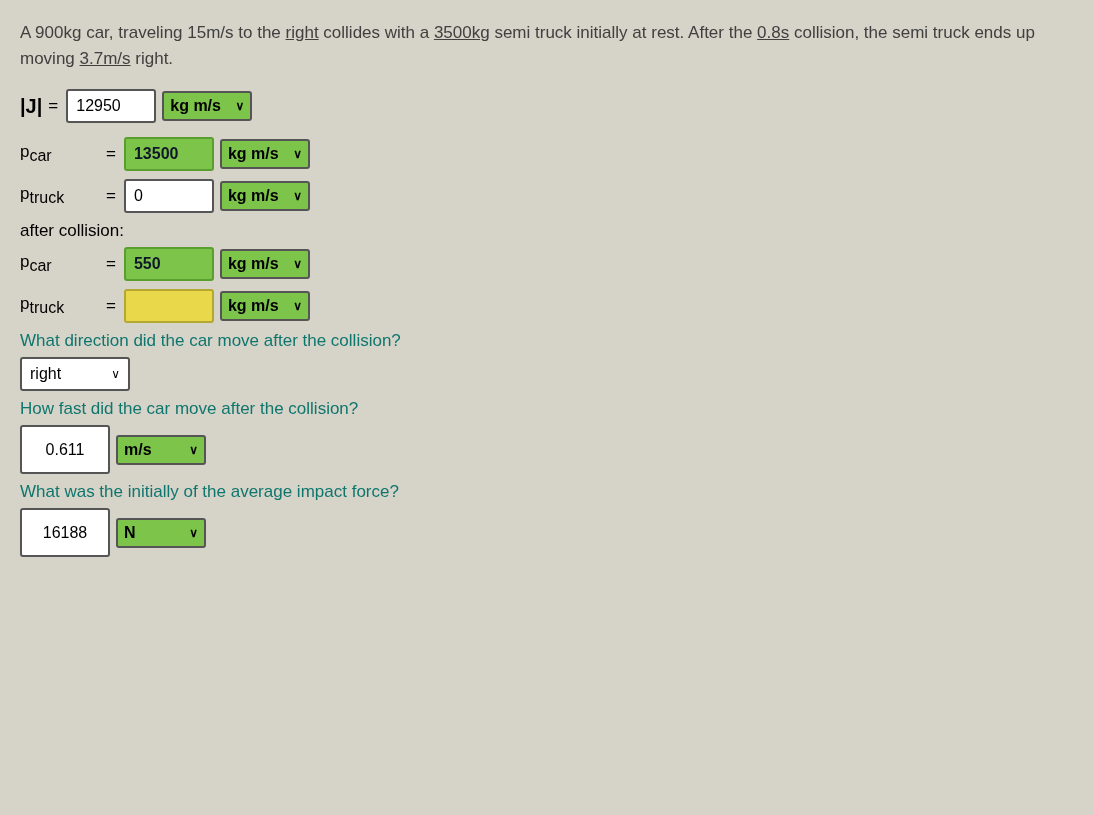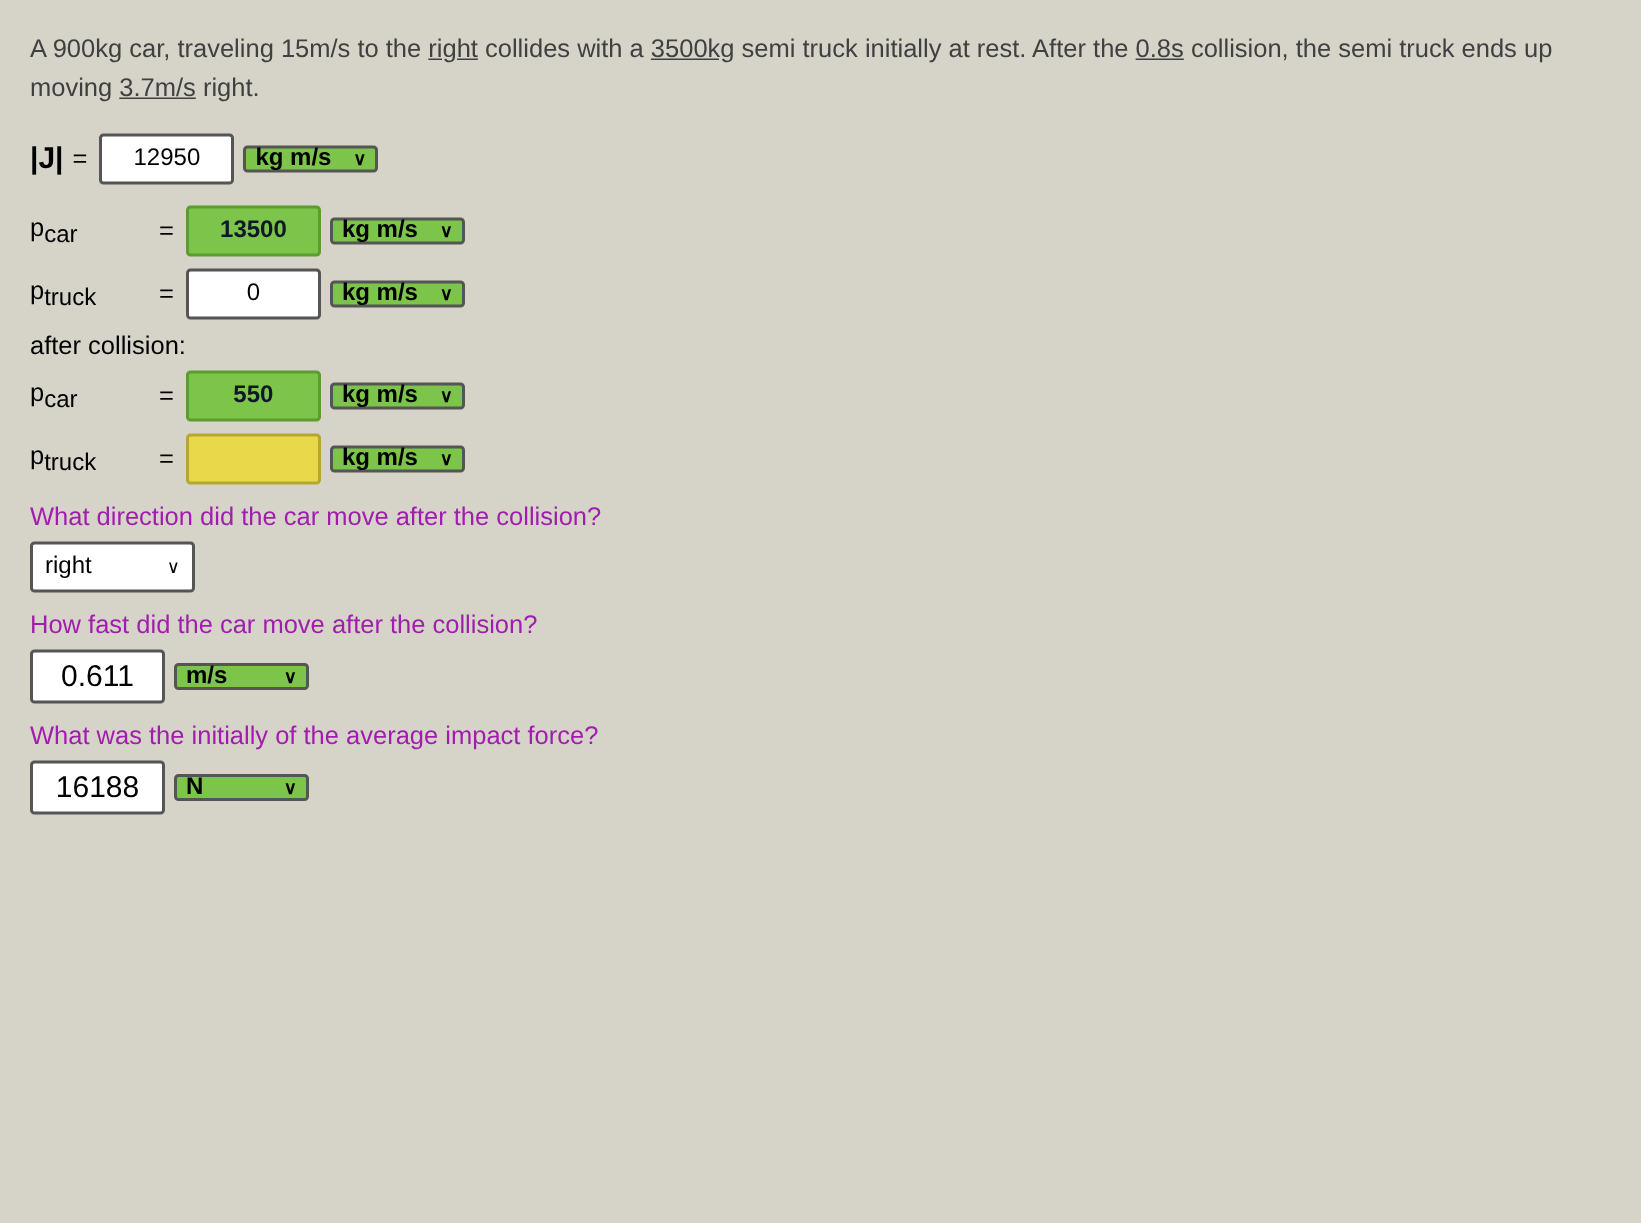--- a/index.html
+++ b/index.html
@@ -59,21 +59,20 @@
       margin-right: 2px;
     }
 
     .input-box {
       border: 2px solid #555;
       background: #fff;
       border-radius: 3px;
       padding: 4px 8px;
       font-size: 16px;
       width: 90px;
-      text-align: center;
       height: 34px;
     }
 
     .input-box.highlight-green {
       background: #7dc44a;
       border-color: #5a9e2f;
       color: #0f172a;
       font-weight: bold;
     }
 
@@ -82,21 +81,21 @@
       border-color: #b5a830;
       color: #000;
     }
 
     .unit-select {
       display: flex;
       align-items: center;
       border: 2px solid #555;
       background: #7dc44a;
       border-radius: 3px;
-      height: 18px;
+      height: 30px;
       padding: 0 6px;
       font-size: 16px;
       font-weight: bold;
       cursor: pointer;
       min-width: 90px;
       justify-content: space-between;
       gap: 4px;
       text-align: right;
     }
 
@@ -113,41 +112,40 @@
     }
 
     .abs-label {
       font-size: 20px;
       font-weight: bold;
       color: #000;
     }
 
     .question-text {
       font-size: 17px;
-      color: #a21caf;
+      color: #0f766e;
       margin-bottom: 6px;
-      margin-top: 12px;
     }
 
     .answer-row {
       display: flex;
       align-items: center;
       gap: 6px;
       margin-bottom: 8px;
     }
 
     .answer-box {
       border: 2px solid #555;
       background: #fff;
       border-radius: 3px;
       padding: 4px 4px;
-      font-size: 20px;
+      font-size: 16px;
       width: 90px;
       text-align: center;
-      height: 36px;
+      height: 49px;
     }
 
     .dropdown-select {
       display: flex;
       align-items: center;
       border: 2px solid #555;
       background: #fff;
       border-radius: 3px;
       height: 34px;
       padding: 0 8px;

